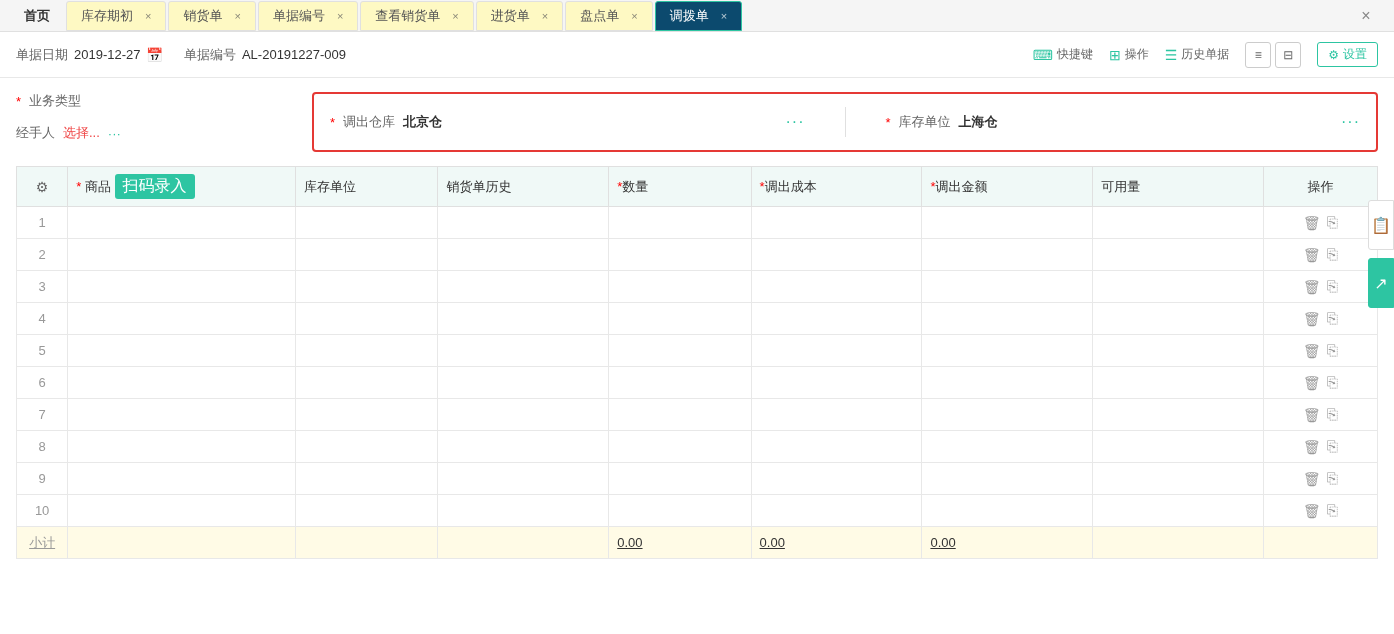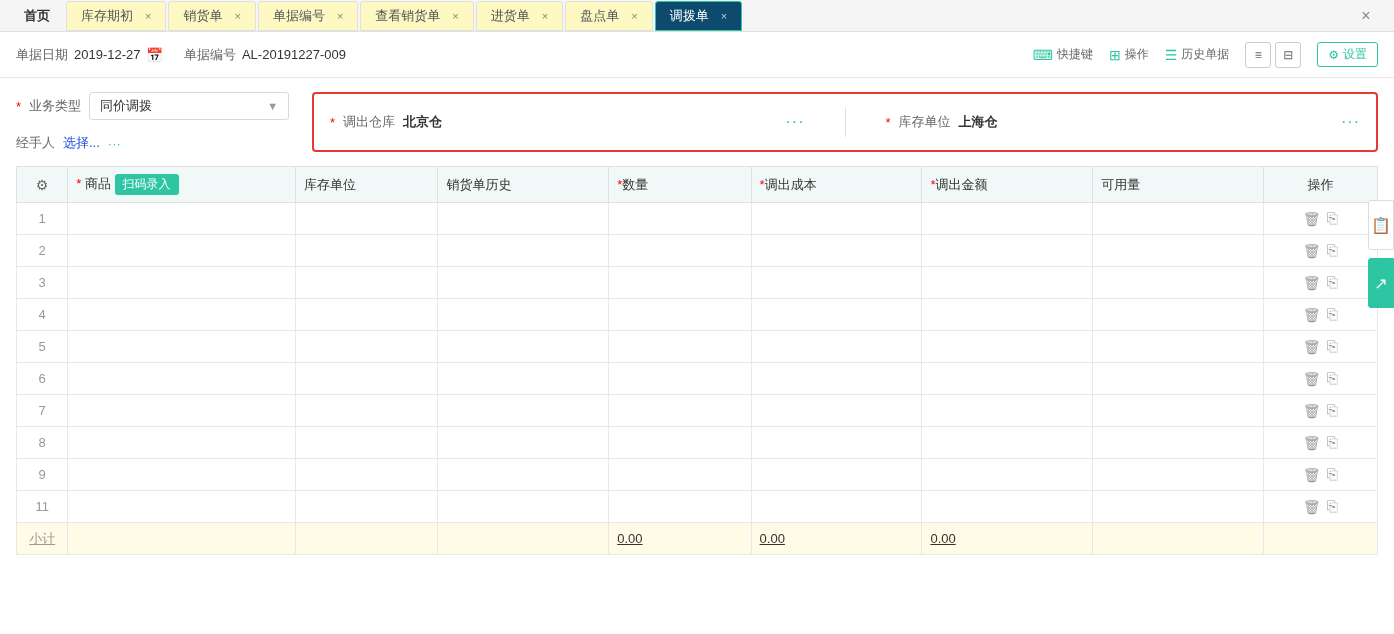--- a/index.html
+++ b/index.html
@@ -50,37 +50,37 @@
       display: flex; align-items: center; gap: 40px; flex: 1;
       min-height: 60px;
     }
     .warehouse-field { display: flex; align-items: center; gap: 8px; flex: 1; }
     .warehouse-value { color: #333; font-weight: 700; }
     .warehouse-more { color: #2dc5a2; cursor: pointer; font-size: 16px; letter-spacing: 1px; }
     .warehouse-divider { width: 1px; height: 30px; background: #e0e0e0; }
 
     
     .operator-row { display: flex; align-items: center; gap: 8px; margin-top: 4px; }
-    .operator-placeholder { color: #1d4ed8; }
+    .operator-placeholder { color: #ef4444; }
     .operator-more { color: #2dc5a2; cursor: pointer; }
 
     
     .data-table { width: 100%; border-collapse: collapse; font-size: 13px; }
     .data-table th {
       background: #f0f9f7; border: 1px solid #e0e0e0; padding: 7px 8px; text-align: left;
       font-weight: normal; color: #333; white-space: nowrap;
     }
     .data-table td {
       border: 1px solid #e8e8e8; padding: 6px 8px; height: 32px; color: #333;
     }
     .data-table .row-num { color: #999; text-align: center; width: 30px; }
     .data-table .subtotal-row td { background: #fffbe6; font-weight: 500; text-decoration: underline; }
     .data-table .op-cell { text-align: center; display: flex; align-items: center; justify-content: center; gap: 6px; }
     .th-required { color: red; }
-    .btn-scan { background: #2dc5a2; color: #fff; border: none; border-radius: 3px; padding: 2px 8px; cursor: pointer; font-size: 12px; }
+    .btn-scan { background: #2dc5a2; color: #fff; border: none; border-radius: 3px; padding: 2px 8px; cursor: pointer; font-size: 16px; }
     .settings-icon-th { color: #666; font-size: 14px; cursor: pointer; }
     .action-icon { color: #999; cursor: pointer; font-size: 14px; }
 
     
     .table-container { overflow-x: auto; overflow-y: auto; max-height: 420px; }
 
     .layout { display: flex; flex-direction: column; height: 634px; overflow: hidden; }
     .content-area { flex: 1; overflow: hidden; display: flex; flex-direction: column; }
   </style>
 </head>
@@ -163,24 +163,20 @@
 
   <div class="content-area">
     <div class="main-content">
 
       <div style="display:flex; align-items:flex-start; gap:16px; padding: 4px 0;">
 
         <div style="display:flex; flex-direction:column; gap:10px; min-width:280px;">
           <div class="form-row">
             <span class="required-star">*</span>
             <span class="field-label">业务类型</span>
-            <div class="field-select" style="min-width:200px;">
-              <span>同价调拨</span>
-              <span class="arrow">▼</span>
-            </div>
           </div>
           <div class="operator-row">
             <span class="field-label">经手人</span>
             <span class="operator-placeholder">选择...</span>
             <span class="operator-more">···</span>
           </div>
         </div>
 
         <div class="warehouse-box">
           <div class="warehouse-field">
@@ -365,21 +361,21 @@
                 <td></td>
                 <td></td>
                 <td>
       <div class="op-cell">
         <span class="action-icon" title="删除">🗑</span>
         <span class="action-icon" title="复制">⎘</span>
       </div>
     </td>
               </tr>
               <tr>
-                <td class="row-num">11</td>
+                <td class="row-num">10</td>
                 <td></td>
                 <td></td>
                 <td></td>
                 <td></td>
                 <td></td>
                 <td></td>
                 <td></td>
                 <td>
       <div class="op-cell">
         <span class="action-icon" title="删除">🗑</span>

